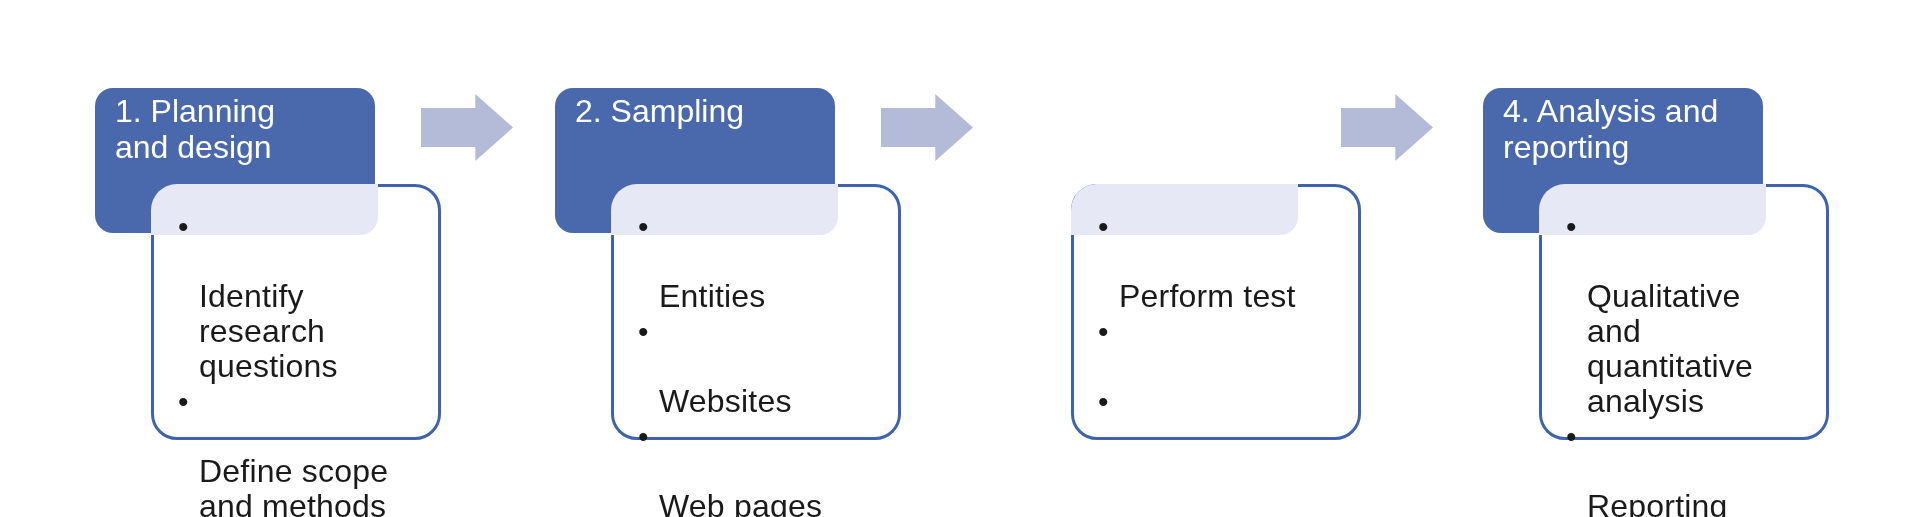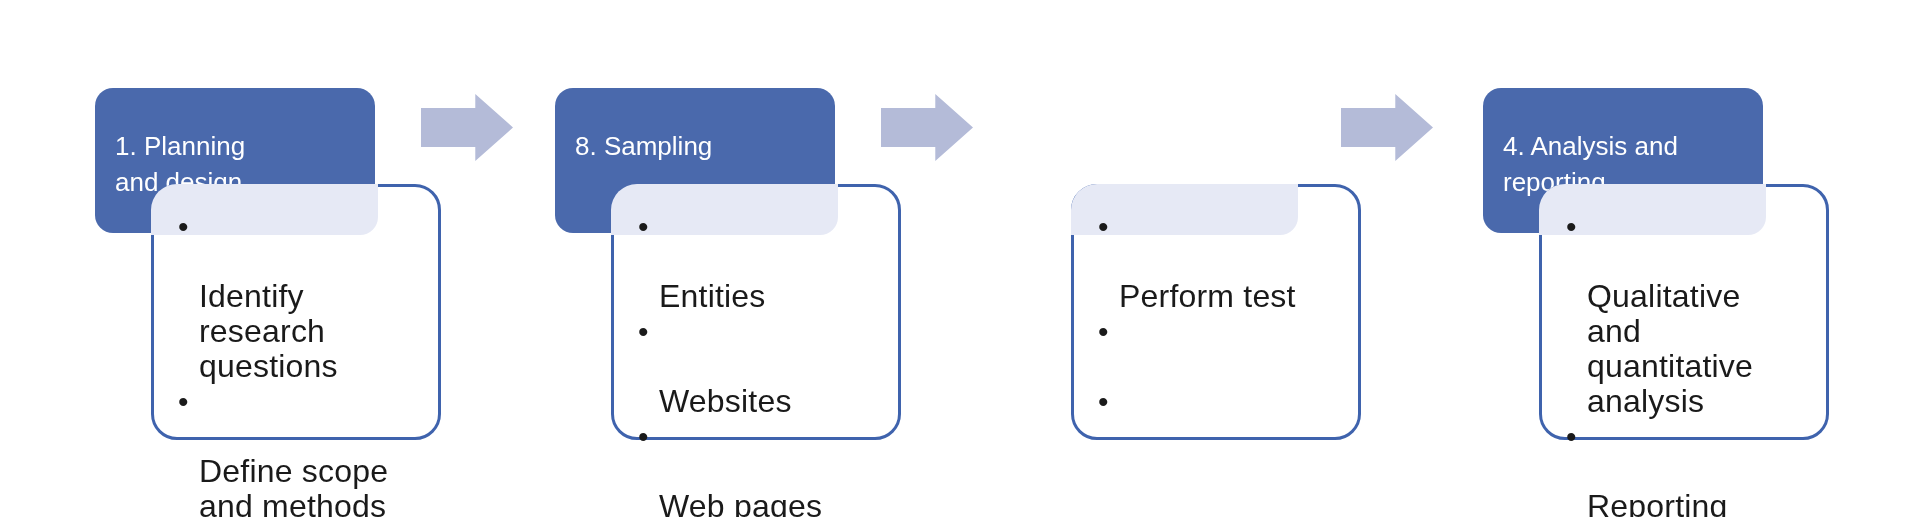--- a/index.html
+++ b/index.html
@@ -17,25 +17,24 @@
     left: 0; top: 0;
     width: 280px; height: 145px;
     background: #4a69ac;
     border-radius: 18px;
     box-sizing: border-box;
     z-index: 1;
   }
   .step-title {
     display: block;
     padding: 5px 18px 0 20px;
-    font-size: 26px;
+    font-size: 32px;
     line-height: 36px;
     color: #ffffff;
     white-space: pre-line;
-    margin-top: 35px;
   }
   .content-box {
     position: absolute;
     left: 56px; top: 96px;      
     width: 290px; height: 256px;
     box-sizing: border-box;
     background: #ffffff;
     border: 3px solid #3f63ad;
     border-radius: 26px;
     z-index: 2;
@@ -111,21 +110,21 @@
 and methods</span>
         </div>
       </div>
     </div>
   </div>
 
   <div class="flow-arrow arrow-0"></div>
 
   <div class="step-group pos-1">
     <div class="step-header">
-      <span class="step-title">8. Sampling</span>
+      <span class="step-title">2. Sampling</span>
     </div>
     <div class="content-box">
       <div class="overlap-tint"></div>
       <div class="bullet-list">
         <div class="list-item">
           <span class="bullet-marker">•</span>
           <span>Entities</span>
         </div>
         <div class="list-item">
           <span class="bullet-marker">•</span>

